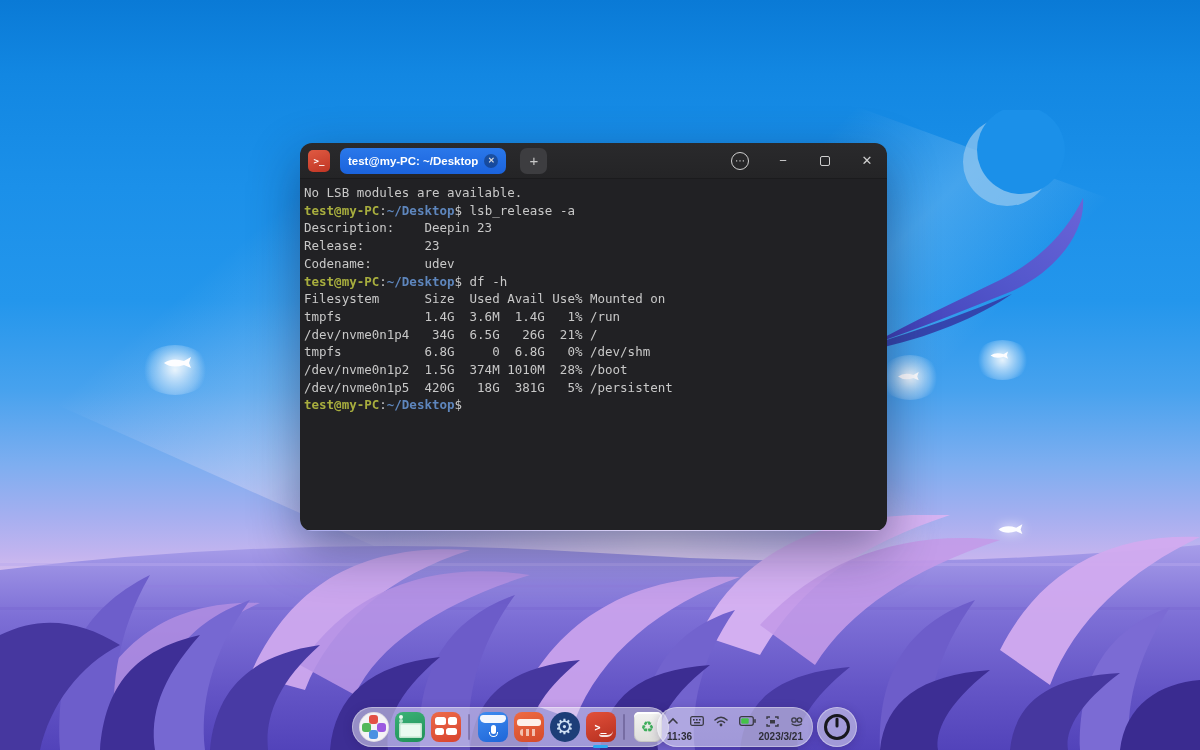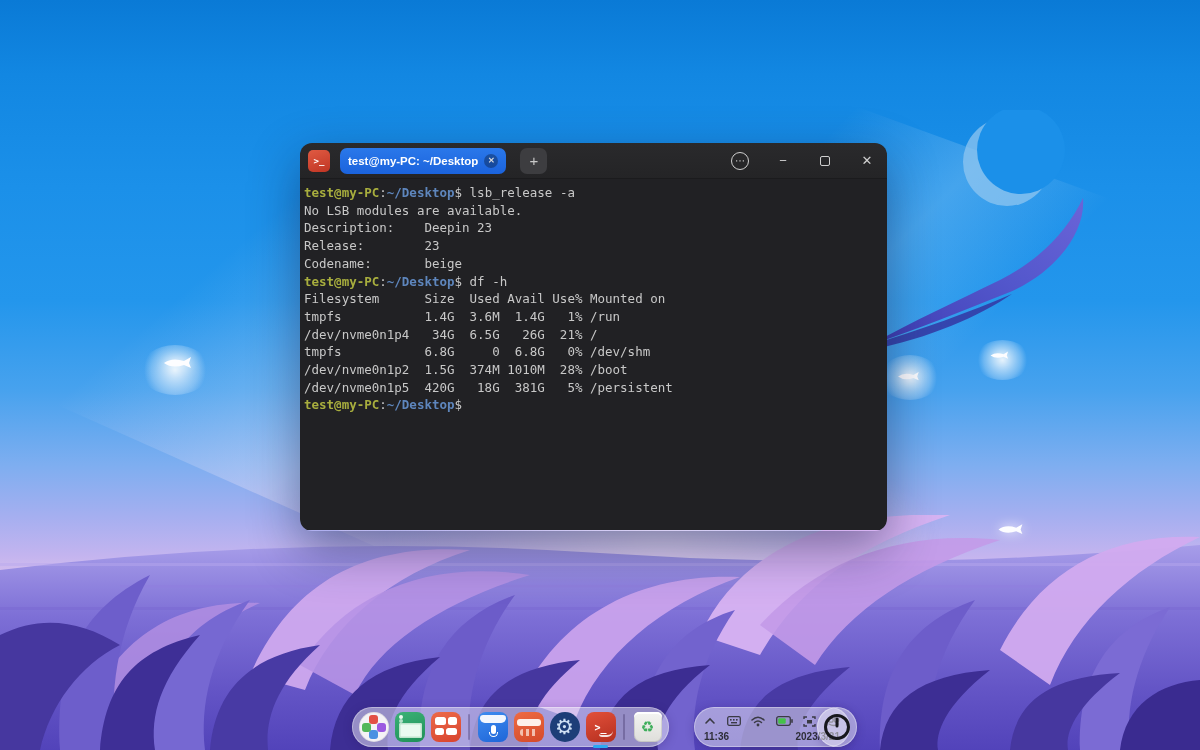--- a/index.html
+++ b/index.html
@@ -84,21 +84,21 @@
     display:flex; align-items:center; justify-content:center; color:#cfe0f4; font-size:21px; }
   .ic-term { background:linear-gradient(160deg,#e2503a,#b52f1f); display:flex; align-items:center; justify-content:center;
     color:#fff; font-family:"DejaVu Sans Mono",monospace; font-size:10px; font-weight:bold; }
   .term-swoosh { position:absolute; right:3px; bottom:5px; width:14px; height:6px;
     border-bottom:2px solid rgba(255,255,255,.85); border-radius:0 0 8px 4px; }
   .ic-trash { width:28px; height:30px; background:linear-gradient(180deg,#f4f4f2,#dededa); border-radius:5px 5px 7px 7px;
     display:flex; align-items:center; justify-content:center; color:#3fae5c; font-size:15px;
     box-shadow:inset 0 2px 0 #fff, inset 0 0 0 1px rgba(0,0,0,.10); }
 
   
-  .dock-tray { left:694px; width:156px; flex-direction:column; justify-content:center; gap:1px; padding:3px 10px; }
+  .dock-tray { left:657px; width:156px; flex-direction:column; justify-content:center; gap:1px; padding:3px 10px; }
   .tray-icons { display:flex; align-items:center; justify-content:space-between; width:100%; height:17px; }
   .tray-bottom { display:flex; align-items:center; justify-content:space-between; width:100%; }
   .tray-text { font-size:10px; font-weight:bold; color:#2e2e38; }
   .tray-ic { display:flex; align-items:center; justify-content:center; }
 
   .dock-power { left:817px; width:40px; justify-content:center; }
 </style>
 </head>
 <body>
 
@@ -198,25 +198,25 @@
     <div class="win-controls">
       <div class="wc wc-menu">⋯</div>
       <div class="wc">−</div>
       <div class="wc">
           <span class="wc-max"></span>
         </div>
       <div class="wc">✕</div>
     </div>
   </div>
   <div class="term-body">
+      <div class="term-line">No LSB modules are available.</div>
       <div class="term-line"><span class="c-user">test@my-PC</span><span>:</span><span class="c-path">~/Desktop</span><span>$ lsb_release -a</span></div>
-      <div class="term-line">No LSB modules are available.</div>
       <div class="term-line">Description:    Deepin 23</div>
       <div class="term-line">Release:        23</div>
-      <div class="term-line">Codename:       beige</div>
+      <div class="term-line">Codename:       udev</div>
       <div class="term-line"><span class="c-user">test@my-PC</span><span>:</span><span class="c-path">~/Desktop</span><span>$ df -h</span></div>
       <div class="term-line">Filesystem      Size  Used Avail Use% Mounted on</div>
       <div class="term-line">tmpfs           1.4G  3.6M  1.4G   1% /run</div>
       <div class="term-line">/dev/nvme0n1p4   34G  6.5G   26G  21% /</div>
       <div class="term-line">tmpfs           6.8G     0  6.8G   0% /dev/shm</div>
       <div class="term-line">/dev/nvme0n1p2  1.5G  374M 1010M  28% /boot</div>
       <div class="term-line">/dev/nvme0n1p5  420G   18G  381G   5% /persistent</div>
       <div class="term-line"><span class="c-user">test@my-PC</span><span>:</span><span class="c-path">~/Desktop</span><span>$ </span></div>
     </div>
 </div>

